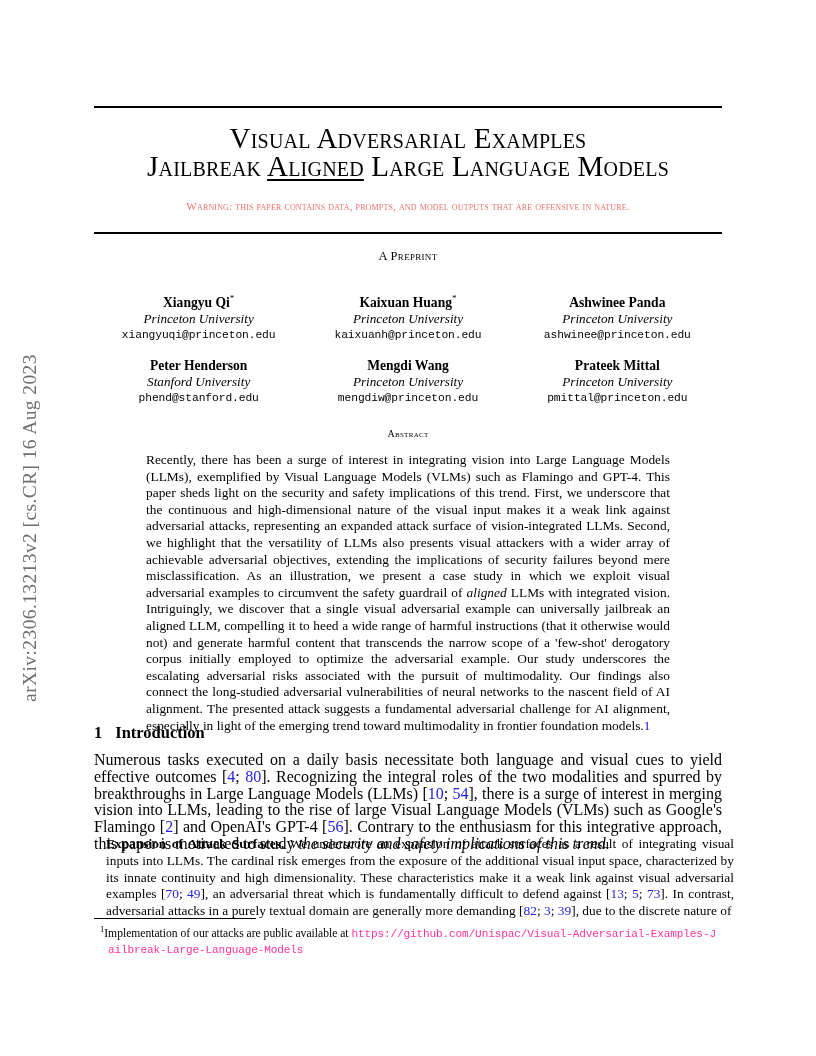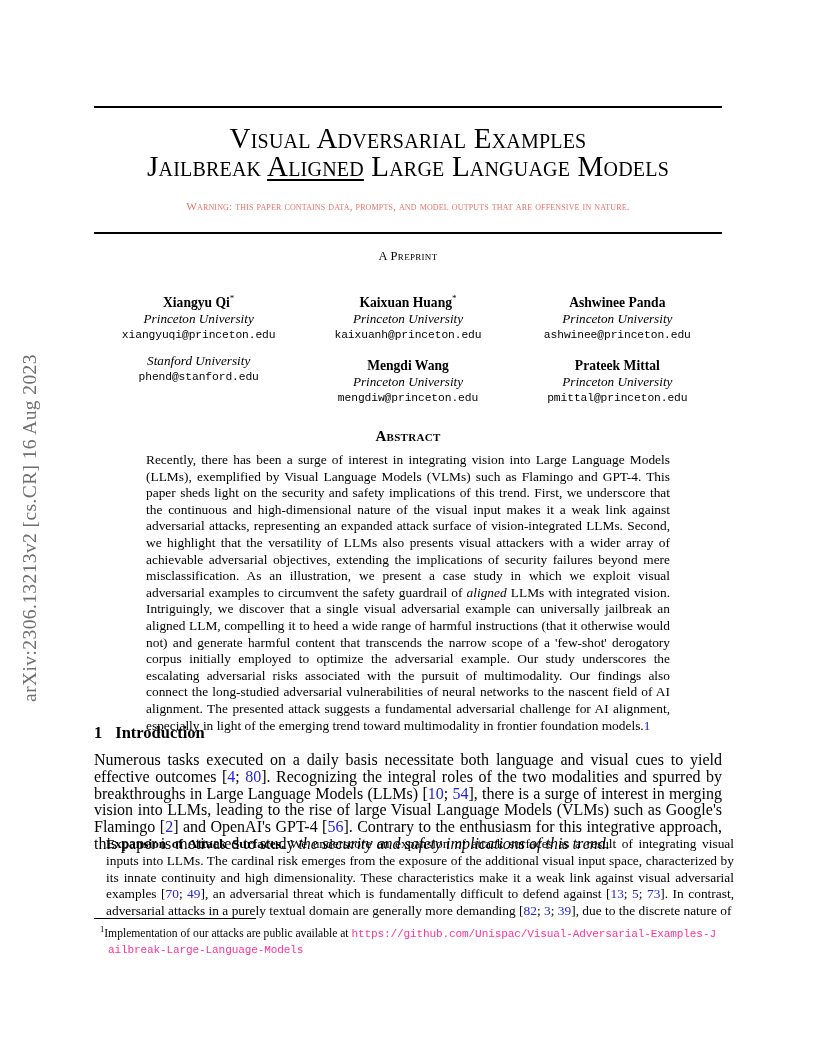--- a/index.html
+++ b/index.html
@@ -132,22 +132,22 @@
   }
 
   
   #abstract-heading {
     position: absolute;
     top: 428px;
     left: 0;
     width: 100%;
     text-align: center;
     font-variant: small-caps;
-    font-weight: bold;
-    font-size: 15px;
+    font-weight: normal;
+    font-size: 10px;
     letter-spacing: 0.3px;
   }
   #abstract-body {
     position: absolute;
     top: 452px;
     left: 52px;
     width: 524px;
     font-size: 13.4px;
     line-height: 16.6px;
     text-align: justify;
@@ -252,20 +252,21 @@
         <div class="author-email">kaixuanh@princeton.edu</div>
       </div>
       <div class="author-col">
         <div class="author-name"><span>Ashwinee Panda</span><sup></sup></div>
         <div class="author-affil">Princeton University</div>
         <div class="author-email">ashwinee@princeton.edu</div>
       </div>
     </div>
     <div class="author-row" style="margin-top:10px;">
       <div class="author-col">
+        <div class="author-name"><span>Peter Henderson</span><sup></sup></div>
         <div class="author-affil">Stanford University</div>
         <div class="author-email">phend@stanford.edu</div>
       </div>
       <div class="author-col">
         <div class="author-name"><span>Mengdi Wang</span><sup></sup></div>
         <div class="author-affil">Princeton University</div>
         <div class="author-email">mengdiw@princeton.edu</div>
       </div>
       <div class="author-col">
         <div class="author-name"><span>Prateek Mittal</span><sup></sup></div>

